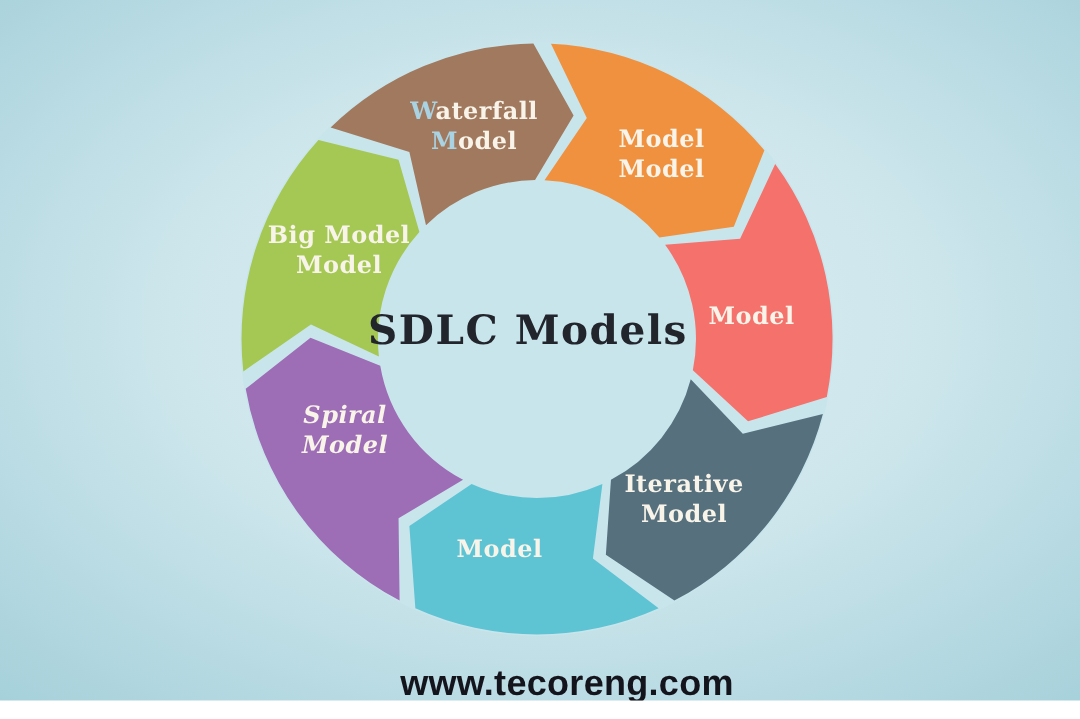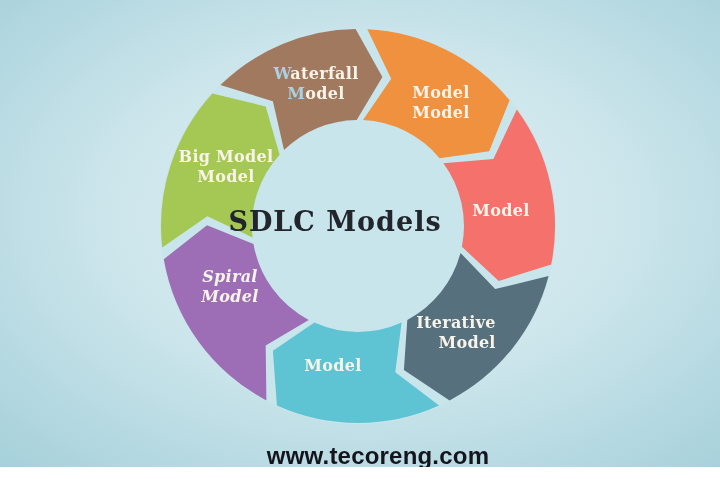--- a/index.html
+++ b/index.html
@@ -15,26 +15,26 @@
     position:absolute;transform:translate(-50%,-50%);
     text-align:center;color:var(--label-ink,#f8f4e9);
     font-size:16px;font-weight:bold;line-height:20px;
     letter-spacing:.3px;white-space:nowrap;z-index:2;
   }
   .seg-label .line{display:block;}
   .lbl-waterfall{left:316px;top:84px;}
   .lbl-waterfall .line::first-letter{color:#a9d2e2;}
   .lbl-agile{left:441px;top:103px;}
   .lbl-vshaped{left:501px;top:211px;}
-  .lbl-iterative{left:456px;top:333px;text-align:right;}
+  .lbl-iterative{left:456px;top:333px;}
   .lbl-prototype{left:333px;top:366px;}
   .lbl-spiral{left:230px;top:287px;font-style:italic;}
   .lbl-bigbang{left:226px;top:167px;}
   .center-title{
-    position:absolute;left:335px;top:221px;transform:translate(-50%,-50%);
+    position:absolute;left:352px;top:221px;transform:translate(-50%,-50%);
     font-size:27px;font-weight:bold;color:var(--title-ink,#22252c);
     letter-spacing:1px;white-space:nowrap;z-index:2;
   }
   .footer-url{
     position:absolute;left:378px;top:456px;transform:translate(-50%,-50%);
     font-family:"Liberation Sans", sans-serif;font-size:24px;font-weight:bold;
     color:var(--footer-ink,#14141c);letter-spacing:.2px;white-space:nowrap;z-index:2;
   }
 </style>
 </head>

